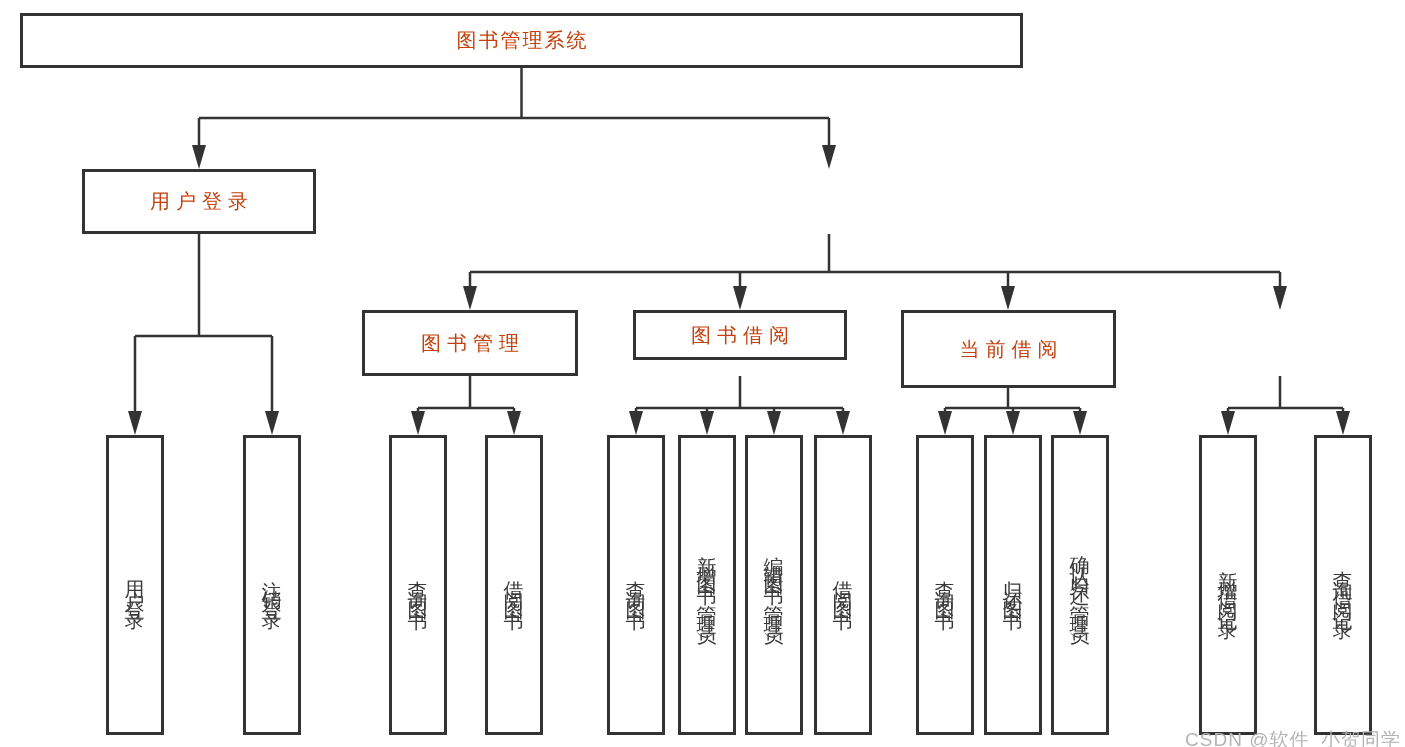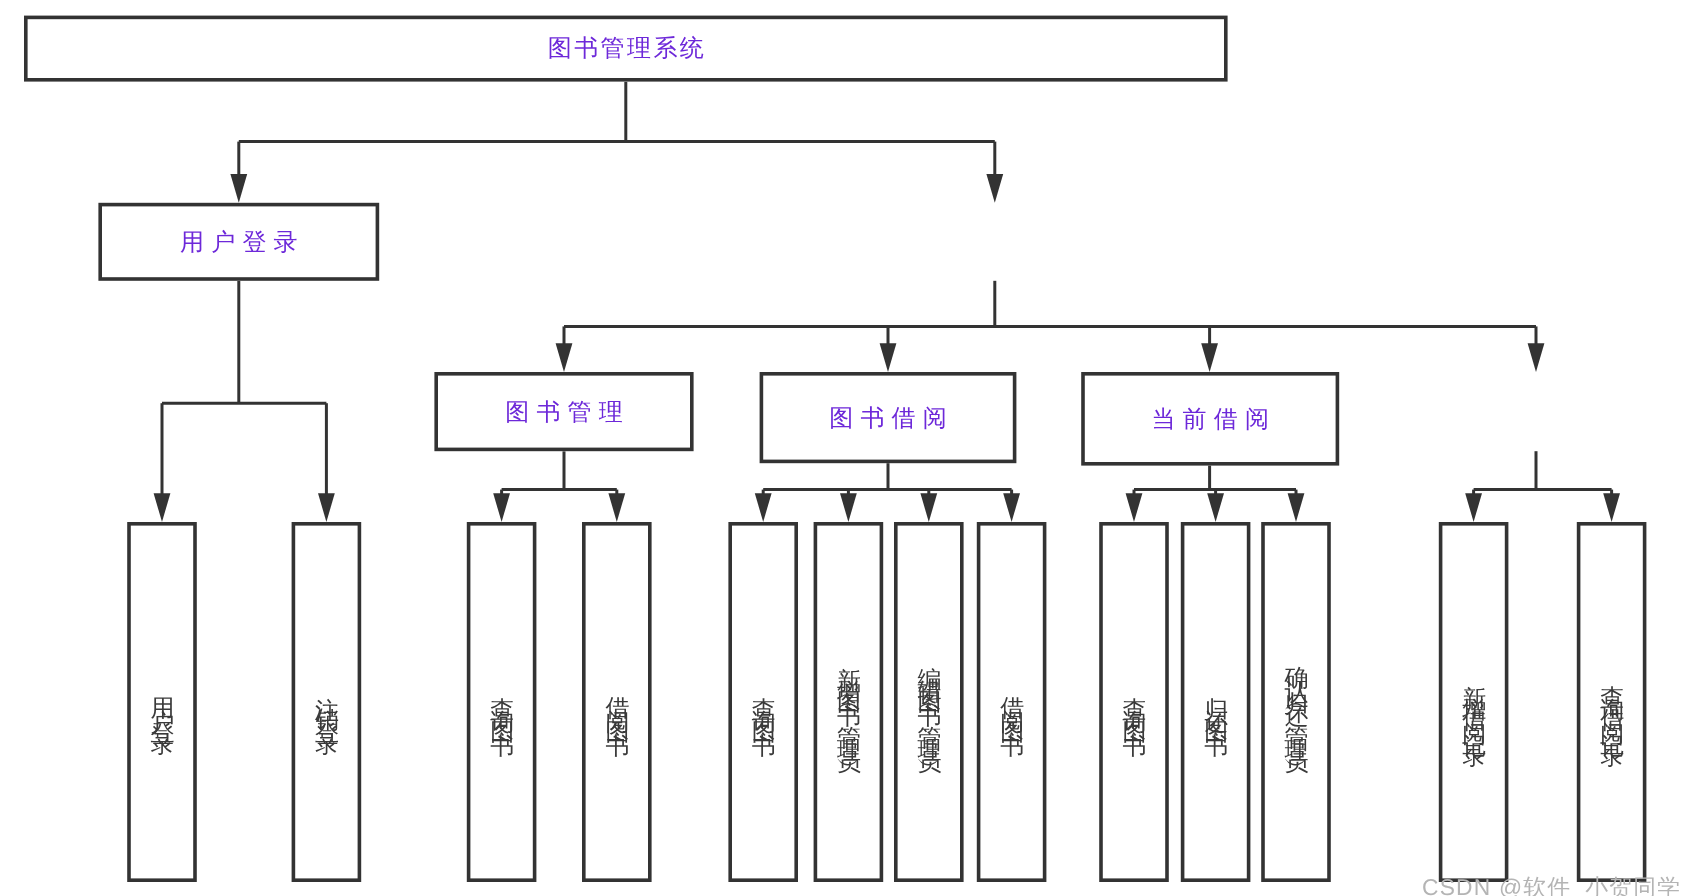--- a/index.html
+++ b/index.html
@@ -7,21 +7,21 @@
     position:relative;width:1405px;height:747px;background:#fff;overflow:hidden;
     font-family:"Liberation Sans", sans-serif;
   }
   #connectors{position:absolute;left:0;top:0;z-index:1;}
   .hbox,.vbox{
     position:absolute;box-sizing:border-box;background:#fff;
     border:3px solid #333;display:flex;align-items:center;justify-content:center;
     z-index:2;
   }
   .hbox .label{
-    font-size:20px;letter-spacing:6px;color:#6d28d9;white-space:nowrap;
+    font-size:20px;letter-spacing:6px;color:#c2410c;white-space:nowrap;
     text-indent:6px; 
   }
   .hbox.root .label{letter-spacing:2px;text-indent:2px;}
   .vbox .vlabel{
     writing-mode:vertical-rl;text-orientation:mixed;
     font-size:20px;letter-spacing:10px;color:#3a3a3a;line-height:1;
   }
   #watermark{
     position:absolute;right:4px;top:727px;z-index:3;
     font-size:19px;color:#b4b4b4;letter-spacing:1px;white-space:nowrap;
@@ -102,21 +102,21 @@
     <span class="label">图书管理系统</span>
   </div>
 
   <div class="hbox" style="left:82px;top:169px;width:234px;height:65px">
     <span class="label">用户登录</span>
   </div>
 
   <div class="hbox" style="left:362px;top:310px;width:216px;height:66px">
     <span class="label">图书管理</span>
   </div>
-  <div class="hbox" style="left:633px;top:310px;width:214px;height:76px">
+  <div class="hbox" style="left:633px;top:310px;width:214px;height:50px">
     <span class="label">图书借阅</span>
   </div>
   <div class="hbox" style="left:901px;top:310px;width:215px;height:78px">
     <span class="label">当前借阅</span>
   </div>
 
   <div class="vbox" style="left:106px;top:435px;width:58px;height:300px">
     <span class="vlabel">用户登录</span>
   </div>
   <div class="vbox" style="left:243px;top:435px;width:58px;height:300px">

